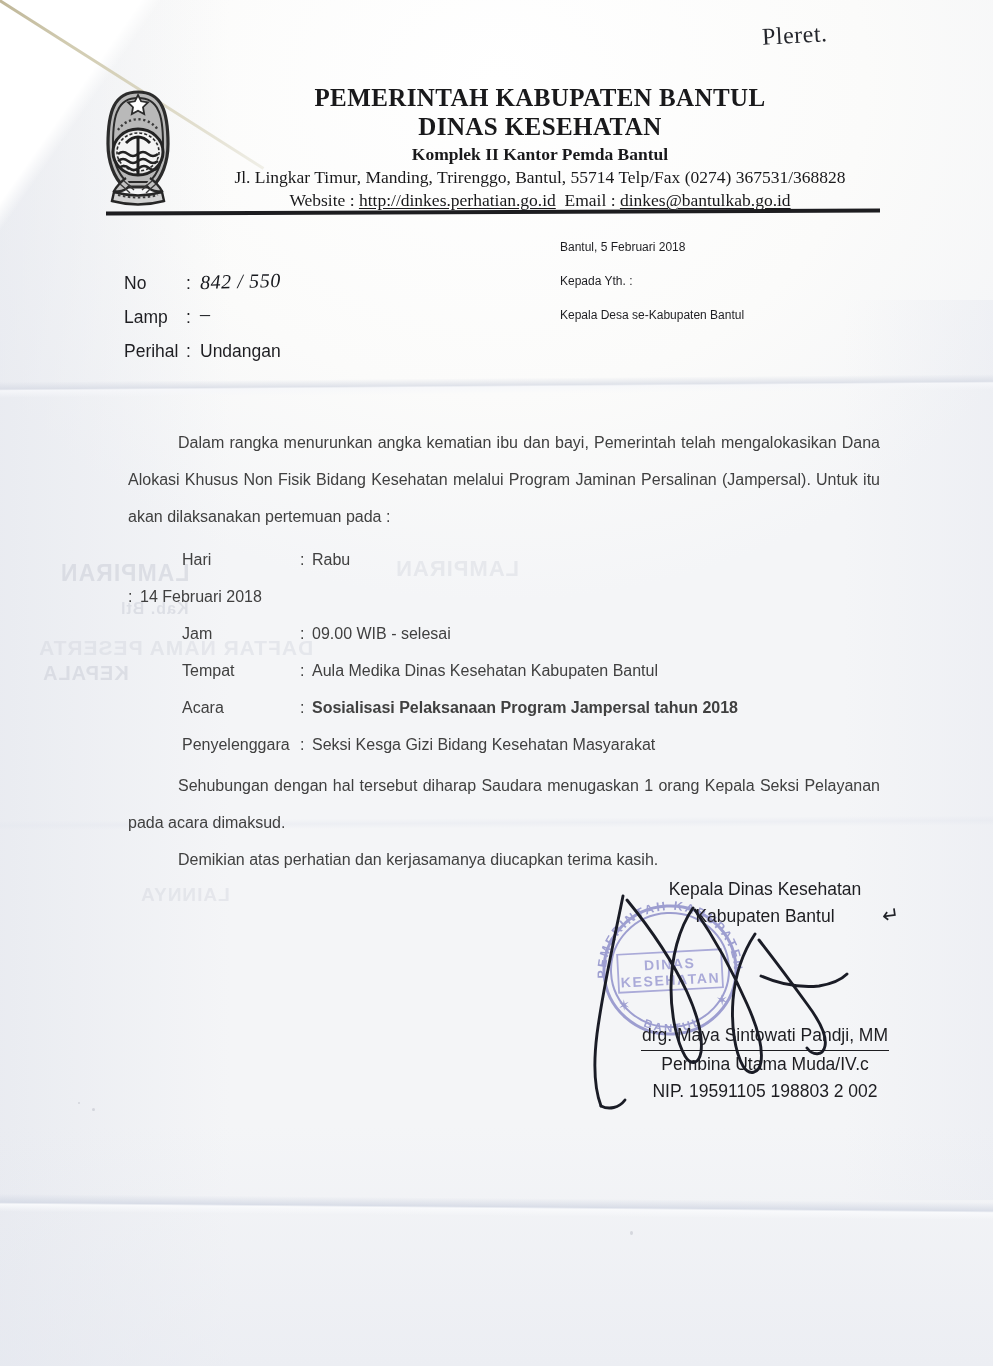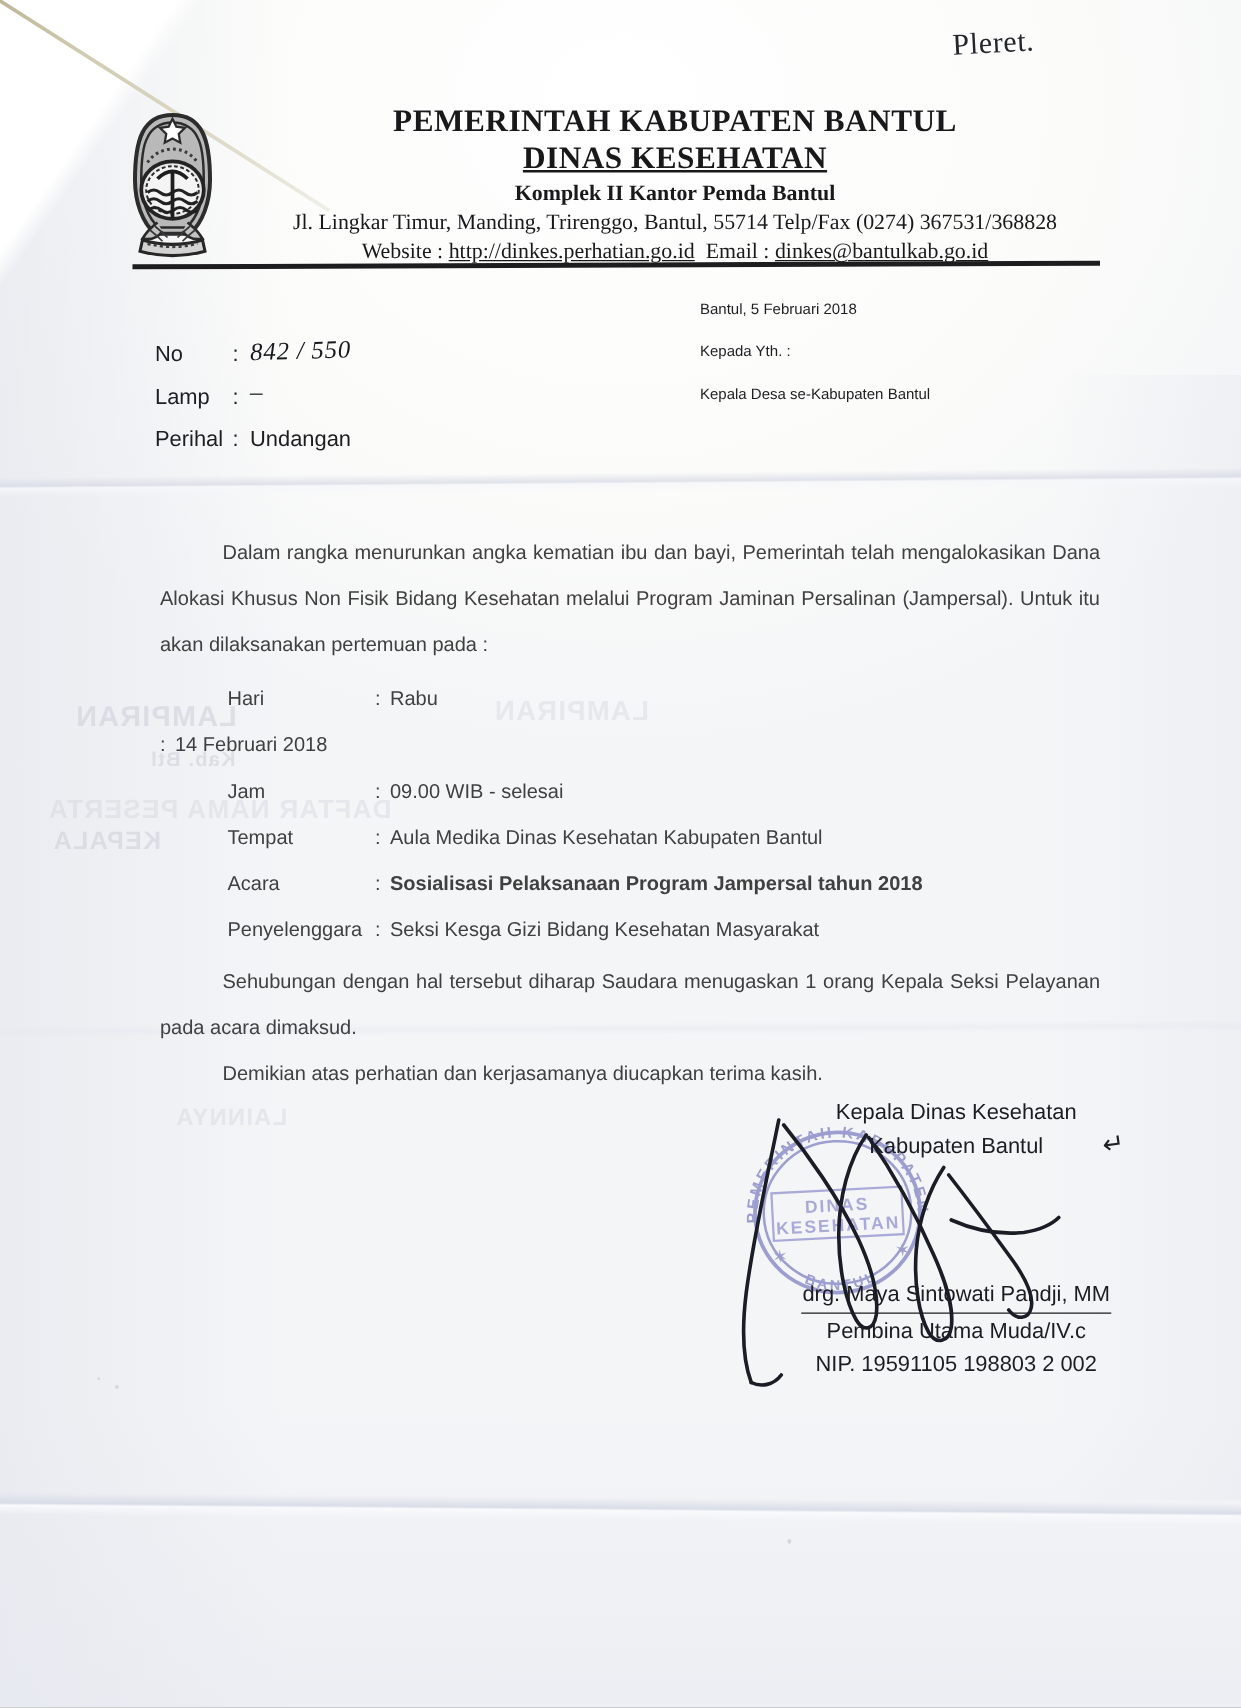--- a/index.html
+++ b/index.html
@@ -90,21 +90,21 @@
   }
   .crest svg{display:block;width:84px;height:122px;}
 
   .head-txt{
     position:absolute;left:180px;top:0;width:720px;
     text-align:center;
     font-family:"Liberation Serif",serif;
     color:#19191b;
   }
   .hl1{font-size:25px;font-weight:700;letter-spacing:.4px;line-height:1.1;}
-  .hl2{font-size:25px;font-weight:700;letter-spacing:.4px;line-height:1.15;margin-top:1px;text-decoration:underline;}
+  .hl2{font-size:25px;font-weight:700;letter-spacing:.4px;line-height:1.15;margin-top:1px;}
   .hl3{font-size:17.5px;font-weight:700;line-height:1.2;margin-top:3px;}
   .hl4{font-size:17.5px;font-weight:400;line-height:1.25;margin-top:2px;}
   .hl5{font-size:17.5px;font-weight:400;line-height:1.25;margin-top:1px;}
   .ul{text-decoration:underline;text-underline-offset:2px;}
 
   .rule{
     position:absolute;left:106px;top:210px;width:774px;height:4px;
     background:#1d1d20;
     transform:rotate(-.22deg);
   }

